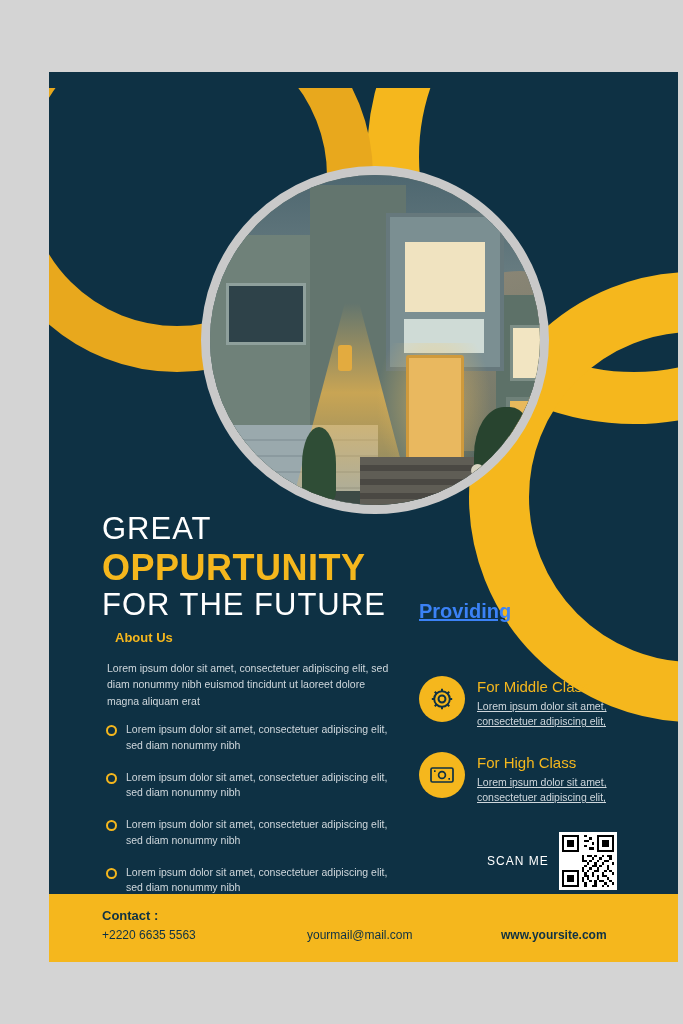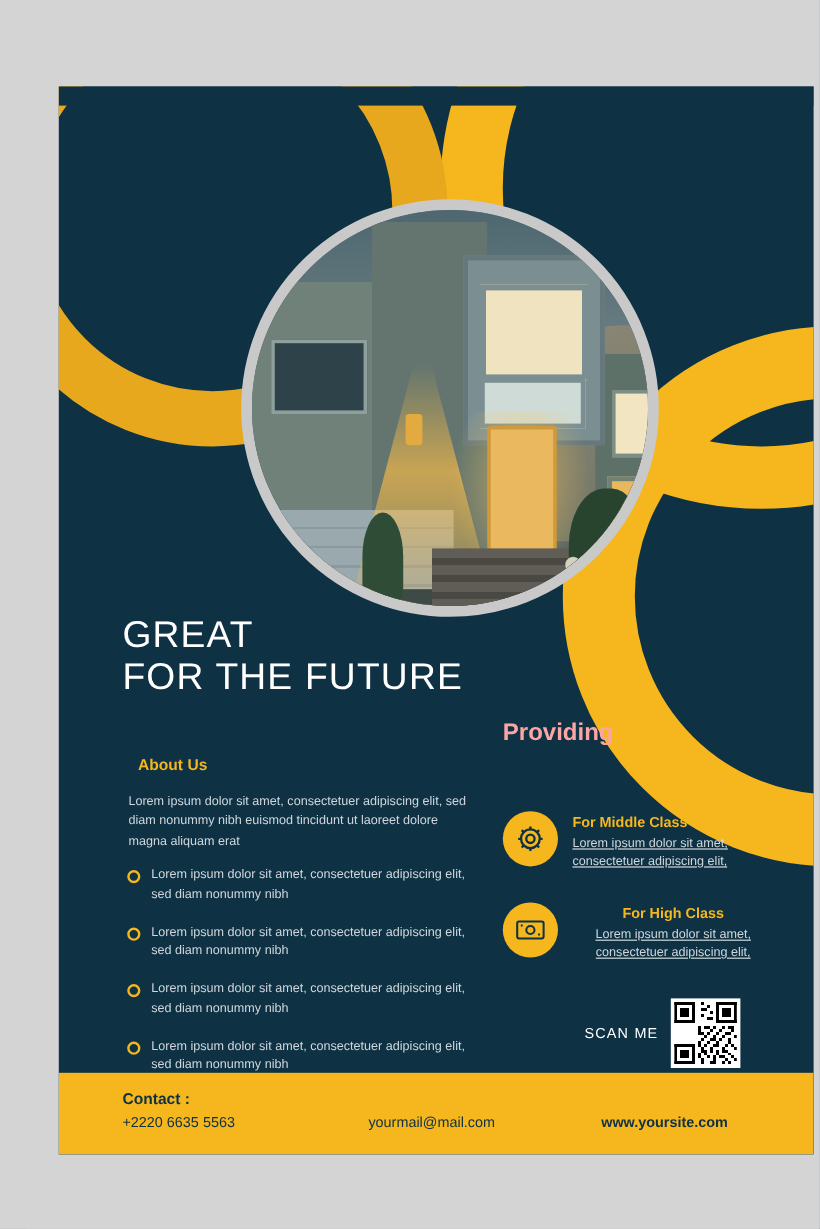--- a/index.html
+++ b/index.html
@@ -237,55 +237,56 @@
     border-radius: 50%;
     border: 2px solid #f5b71d;
   }
   .right-col {
     position: absolute;
     left: 370px;
     top: 526px;
     width: 230px;
   }
   .prov1 {
-    color: #fca5a5;
+    color: #3b82f6;
     font-size: 20px;
     font-weight: 700;
     line-height: 1.3;
+    text-decoration: underline;
   }
   .prov2 {
     color: #f5b71d;
     font-size: 20px;
     font-weight: 700;
     line-height: 1.3;
   }
   .service {
     position: absolute;
     display: flex;
     align-items: flex-start;
     width: 232px;
   }
   .service.s1 { left: 370px; top: 604px; }
-  .service.s2 { left: 370px; top: 680px; text-align: center; }
+  .service.s2 { left: 370px; top: 680px; }
   .svc-icon {
     width: 46px;
     height: 46px;
     border-radius: 50%;
     background: #f5b71d;
     flex: 0 0 46px;
     display: flex;
     align-items: center;
     justify-content: center;
     margin-right: 12px;
   }
   .svc-text { padding-top: 2px; }
   .svc-title {
     color: #f5b71d;
-    font-size: 12px;
-    font-weight: 700;
+    font-size: 15px;
+    font-weight: 400;
     margin-bottom: 4px;
   }
   .svc-desc {
     color: #cfd7dc;
     font-size: 10.5px;
     line-height: 1.45;
     width: 168px;
     text-decoration: underline;
   }
   .scan-row {
@@ -381,20 +382,21 @@
       <div class="ph frame-box"></div>
       <div class="ph ground"></div>
       <div class="ph steps"></div>
       <div class="ph bush1"></div>
       <div class="ph bush2"></div>
       <div class="ph flower"></div>
     </div>
 
     <div class="headline">
       <div class="h-line1">GREAT</div>
+      <div class="h-line2">OPPURTUNITY</div>
       <div class="h-line3">FOR THE FUTURE</div>
     </div>
 
     <div class="about-title">About Us</div>
     <div class="about-body">Lorem ipsum dolor sit amet, consectetuer adipiscing elit, sed diam nonummy nibh euismod tincidunt ut laoreet dolore magna aliquam erat</div>
 
     <div class="bullets">
       <div class="bullet">Lorem ipsum dolor sit amet, consectetuer adipiscing elit, sed diam nonummy nibh</div>
       <div class="bullet">Lorem ipsum dolor sit amet, consectetuer adipiscing elit, sed diam nonummy nibh</div>
       <div class="bullet">Lorem ipsum dolor sit amet, consectetuer adipiscing elit, sed diam nonummy nibh</div>

